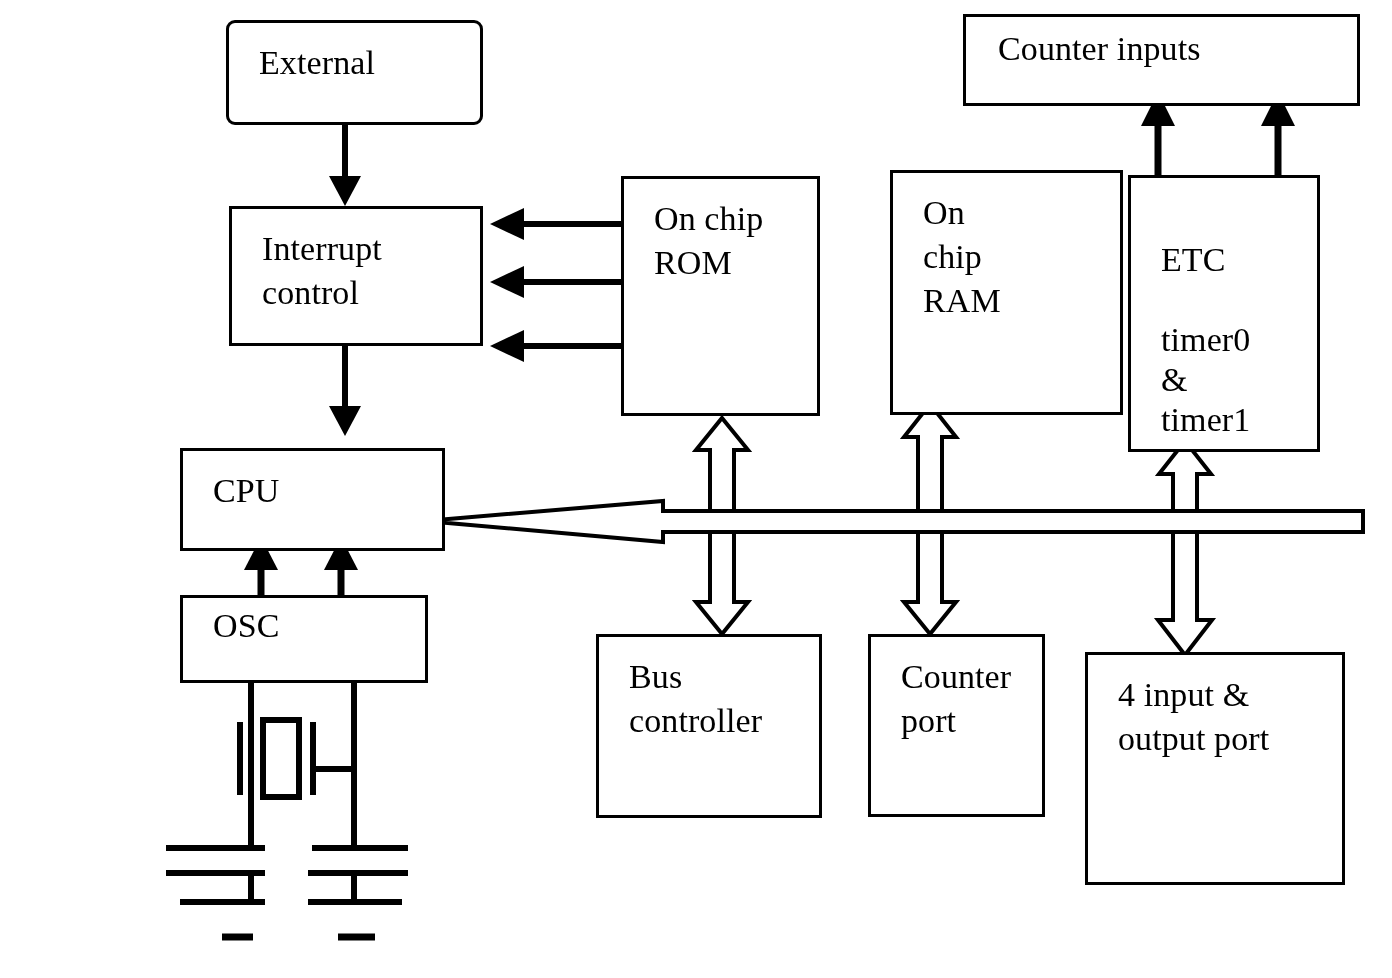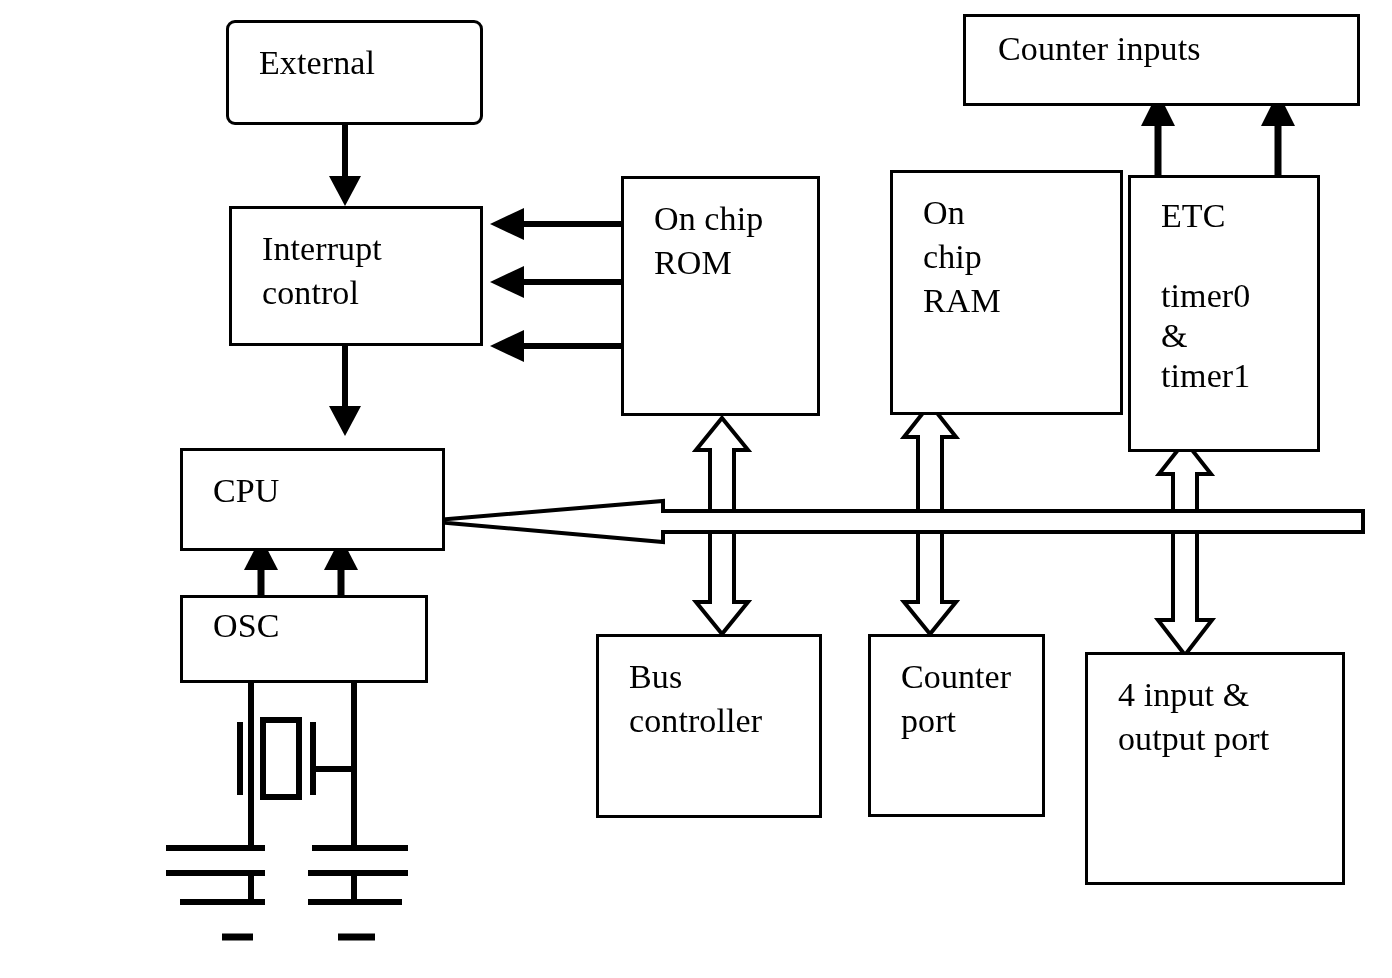--- a/index.html
+++ b/index.html
@@ -165,21 +165,21 @@
 ROM</div>
   </div>
 
   <div class="node pad-left pad-more" style="left:870px; top:170px; width:233px; height:245px;margin-left:20px;">
     <div class="label">On
 chip
 RAM</div>
   </div>
 
   <div class="node pad-left pad-more" style="left:1128px; top:175px; width:192px; height:277px;">
-    <div class="label" style="line-height:1.18;">ETC
+    <div class="label" style="line-height:1.18;margin-top:44px;">ETC
 
 timer0
 &amp;
 timer1</div>
   </div>
 
   <div class="node pad-left pad-more" style="left:943px; top:14px; width:397px; height:92px;margin-left:20px;">
     <div class="label" style="left:32px; top:10px;">Counter inputs</div>
   </div>
 

